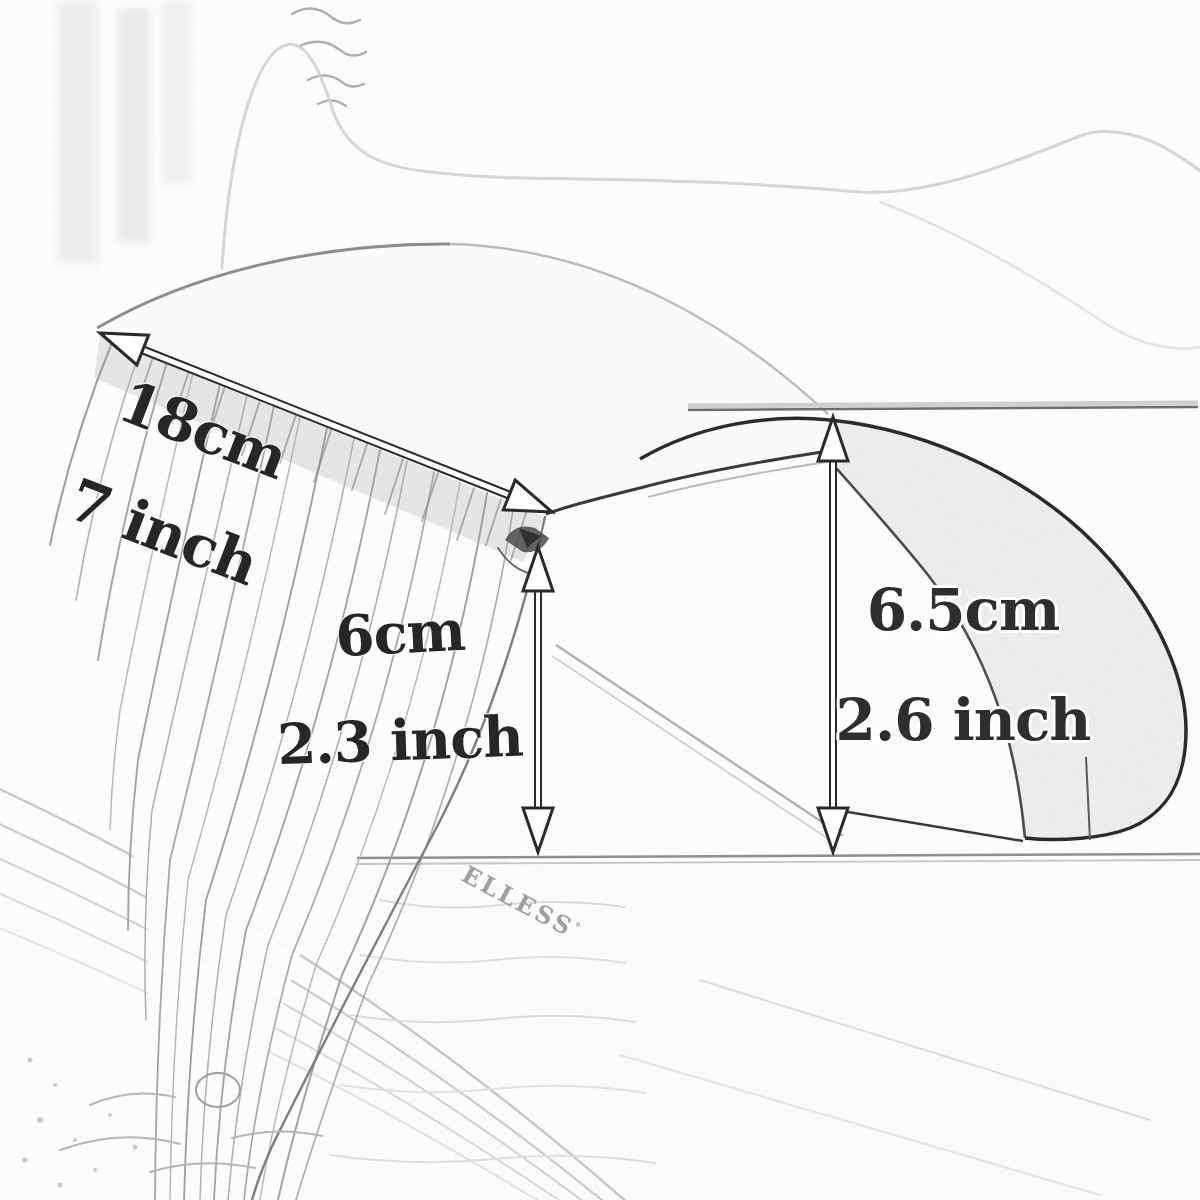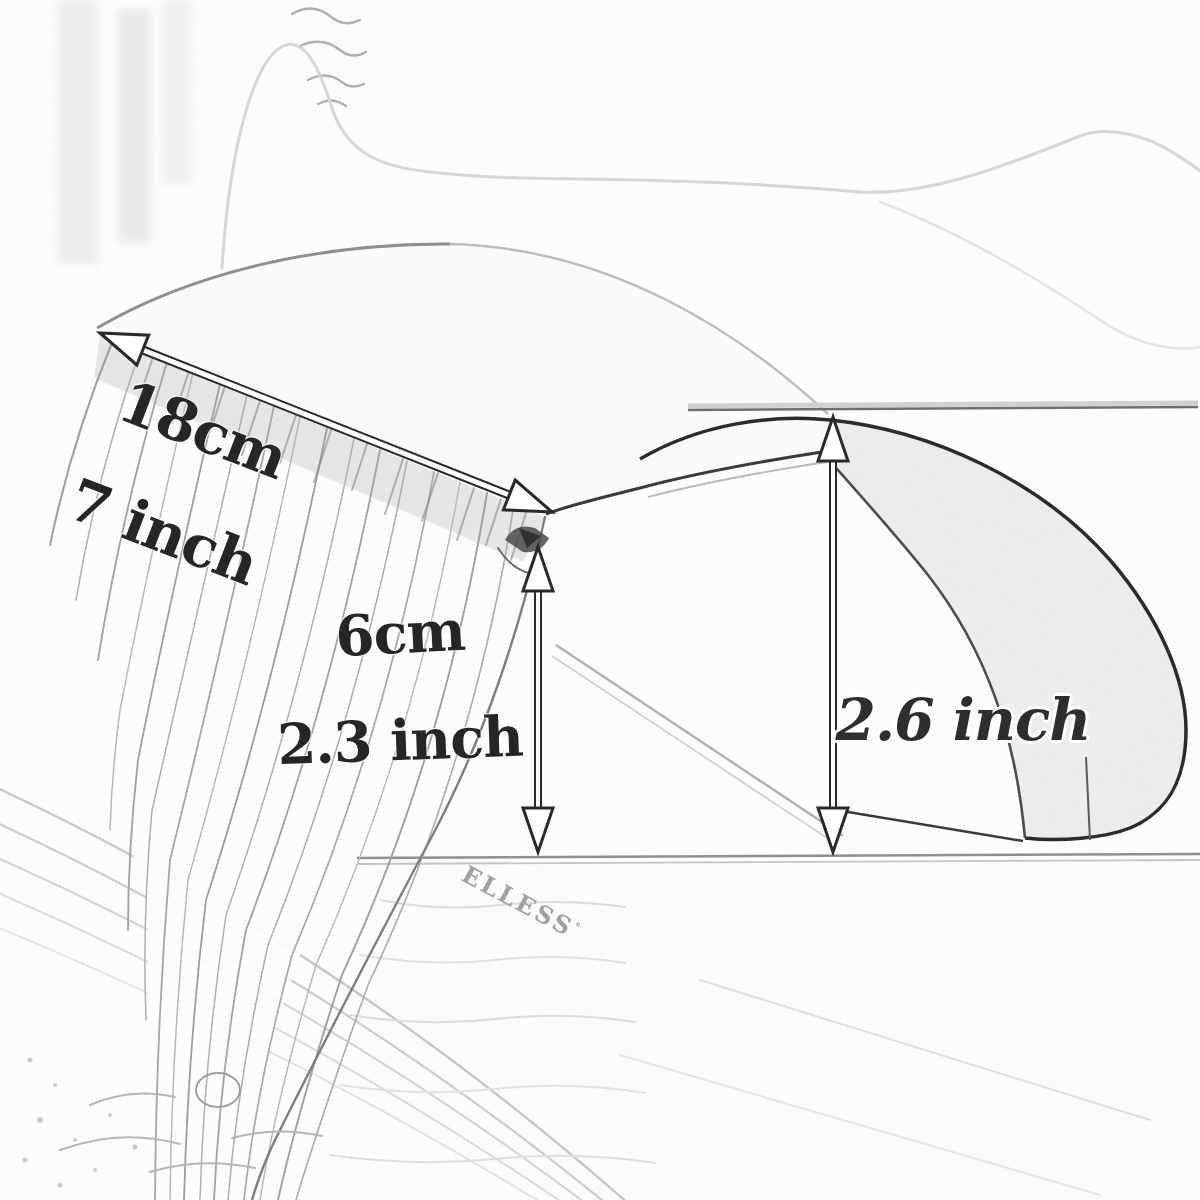--- a/index.html
+++ b/index.html
@@ -10,21 +10,21 @@
        transform-origin:50% 50%;letter-spacing:-1px;
        text-shadow:0 0 2px #fff,1px 1px 0 rgba(255,255,255,.7),-1px -1px 0 rgba(255,255,255,.7);}
   .dim.halo{color:#2e2e2e;
        text-shadow:-3px 0 0 #fff,3px 0 0 #fff,0 -3px 0 #fff,0 3px 0 #fff,
                    -2px -2px 0 #fff,2px 2px 0 #fff,-2px 2px 0 #fff,2px -2px 0 #fff;}
   .lbl-w-cm  {left:203px;top:430px;font-size:58px;transform:translate(-50%,-50%) rotate(21deg);}
   .lbl-w-in  {left:163px;top:532px;font-size:58px;transform:translate(-50%,-50%) rotate(21deg);}
   .lbl-l-cm  {left:400px;top:633px;font-size:56px;transform:translate(-50%,-50%) rotate(-3deg);}
   .lbl-l-in  {left:400px;top:740px;font-size:56px;transform:translate(-50%,-50%) rotate(-2deg);}
   .lbl-a-cm  {left:963px;top:610px;font-size:58px;transform:translate(-50%,-50%);}
-  .lbl-a-in  {left:963px;top:720px;font-size:58px;transform:translate(-50%,-50%);font-style:italic;}
+  .lbl-a-in  {left:963px;top:720px;font-size:58px;transform:translate(-50%,-50%);}
   .brand{position:absolute;left:522px;top:903px;font-size:24px;font-weight:600;color:#a0a0a0;
          letter-spacing:3px;transform:translate(-50%,-50%) rotate(28deg);white-space:nowrap;}
   .brand sup{font-size:12px;}
 </style>
 </head>
 <body>
 
 <div class="stage">
 
 <svg width="1200" height="1200" viewBox="0 0 1200 1200">
@@ -202,17 +202,18 @@
     <path d="M833,460 L833,810" stroke="#ffffff" stroke-width="4" fill="none"></path>
     <path d="M0,0 L-44,-15 L-44,15 Z" transform="translate(833,417) rotate(-90)" fill="#fff" stroke="#2a2a2a" stroke-width="3"></path>
     <path d="M0,0 L-44,-15 L-44,15 Z" transform="translate(833,852) rotate(90)" fill="#fff" stroke="#2a2a2a" stroke-width="3"></path>
   </g>
 </svg>
 
 <div class="dim lbl-w-cm">18cm</div>
 <div class="dim lbl-w-in">7 inch</div>
 <div class="dim lbl-l-cm">6cm</div>
 <div class="dim lbl-l-in">2.3 inch</div>
+<div class="dim halo lbl-a-cm">6.5cm</div>
 <div class="dim halo lbl-a-in">2.6 inch</div>
 
 <div class="brand"><span>ELLESS</span><sup>°</sup></div>
 
 </div>
 
 </body></html>

